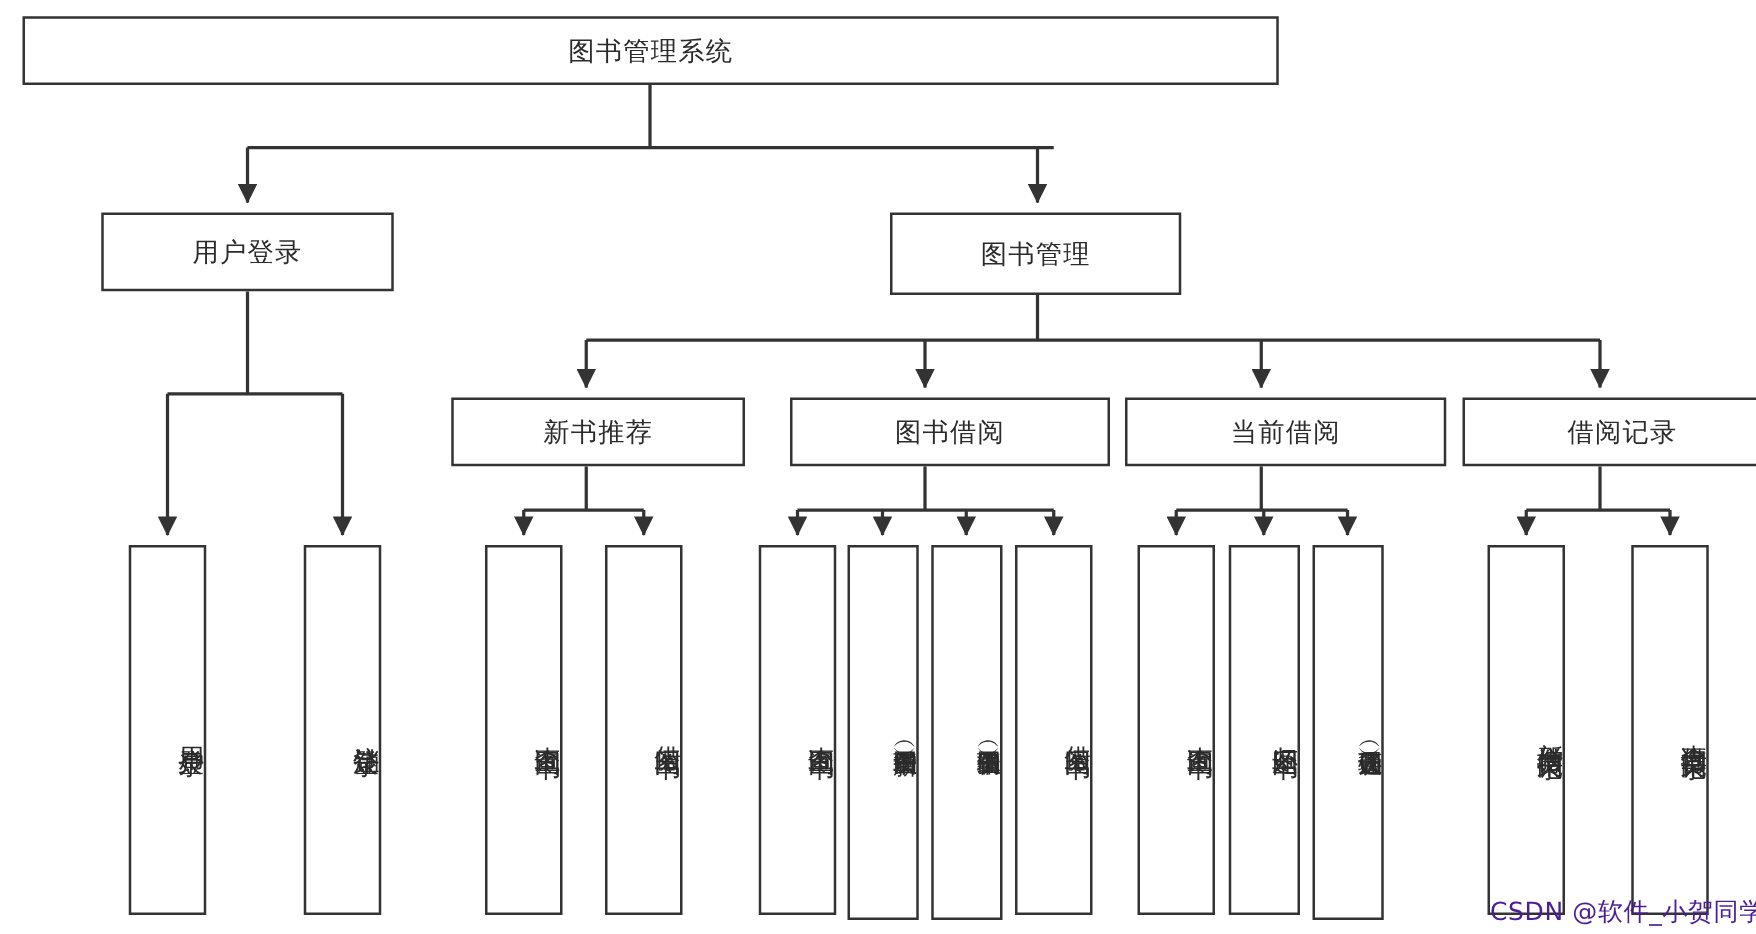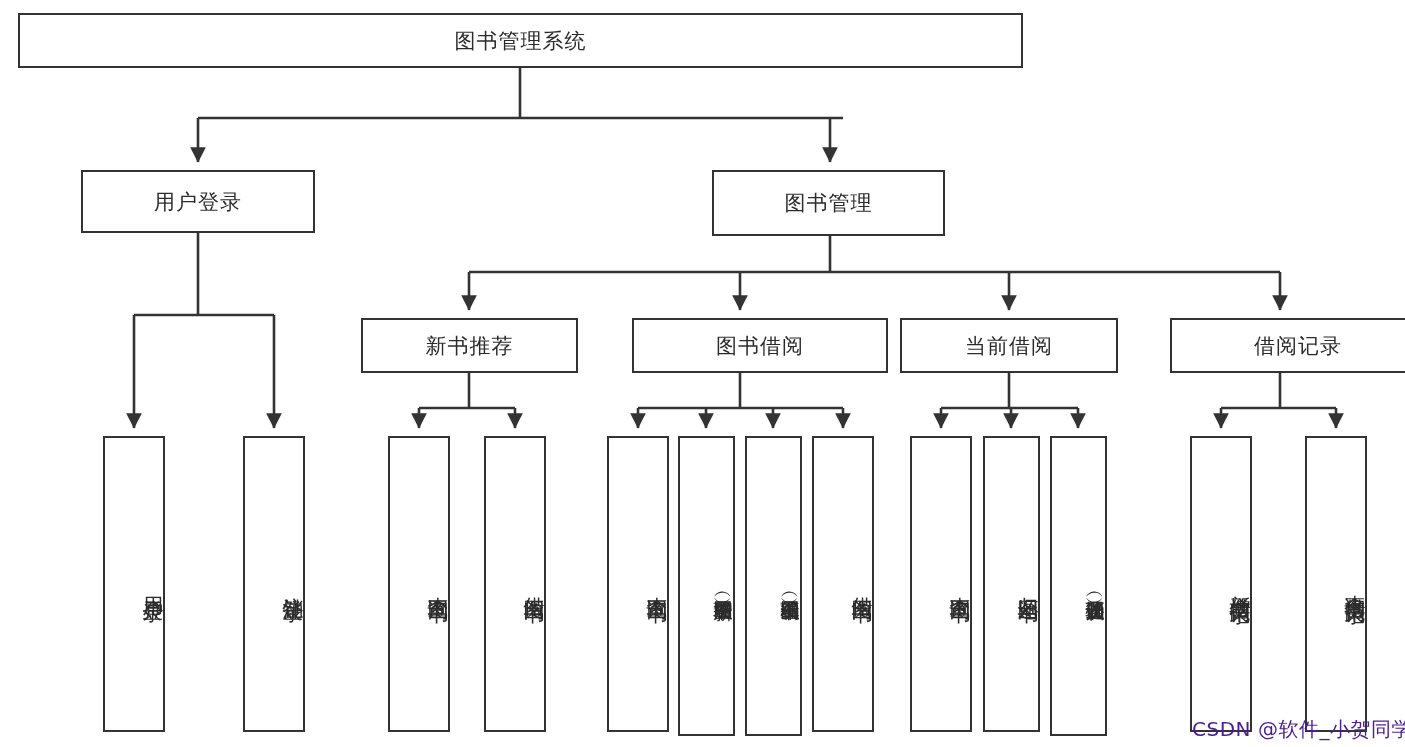--- a/index.html
+++ b/index.html
@@ -114,23 +114,23 @@
       <path d="M 1221 408 L 1221 428" marker-end="url(#arrow)"></path>
       <path d="M 1336 408 L 1336 428" marker-end="url(#arrow)"></path>
     </g>
   </svg>
 
   <div class="node horiz" style="left: 18px; top: 13px; width: 1005px; height: 55px;">图书管理系统</div>
 
   <div class="node horiz" style="left: 81px; top: 170px; width: 234px; height: 63px;">用户登录</div>
   <div class="node horiz" style="left: 712px; top: 170px; width: 233px; height: 66px;">图书管理</div>
 
-  <div class="node horiz" style="left: 361px; top: 318px; width: 217px; height: 55px;">新书推荐</div>
+  <div class="node horiz" style="left: 361px; top: 318px; width: 235px; height: 55px;">新书推荐</div>
   <div class="node horiz" style="left: 632px; top: 318px; width: 256px; height: 55px;">图书借阅</div>
-  <div class="node horiz" style="left: 900px; top: 318px; width: 218px; height: 55px;">当前借阅</div>
+  <div class="node horiz" style="left: 900px; top: 318px; width: 257px; height: 55px;">当前借阅</div>
   <div class="node horiz" style="left: 1170px; top: 318px; width: 256px; height: 55px;">借阅记录</div>
 
   <div class="node vert" style="left: 103px; top: 436px; width: 62px; height: 296px;">用户登录</div>
   <div class="node vert" style="left: 243px; top: 436px; width: 62px; height: 296px;">注销登录</div>
   <div class="node vert" style="left: 388px; top: 436px; width: 62px; height: 296px;">查询图书</div>
   <div class="node vert" style="left: 484px; top: 436px; width: 62px; height: 296px;">借阅图书</div>
   <div class="node vert" style="left: 607px; top: 436px; width: 62px; height: 296px;">查询图书</div>
   <div class="node vert tight" style="left: 678px; top: 436px; width: 57px; height: 300px;">新增图书（管理员）</div>
   <div class="node vert tight" style="left: 745px; top: 436px; width: 57px; height: 300px;">编辑图书（管理员）</div>
   <div class="node vert" style="left: 812px; top: 436px; width: 62px; height: 296px;">借阅图书</div>

